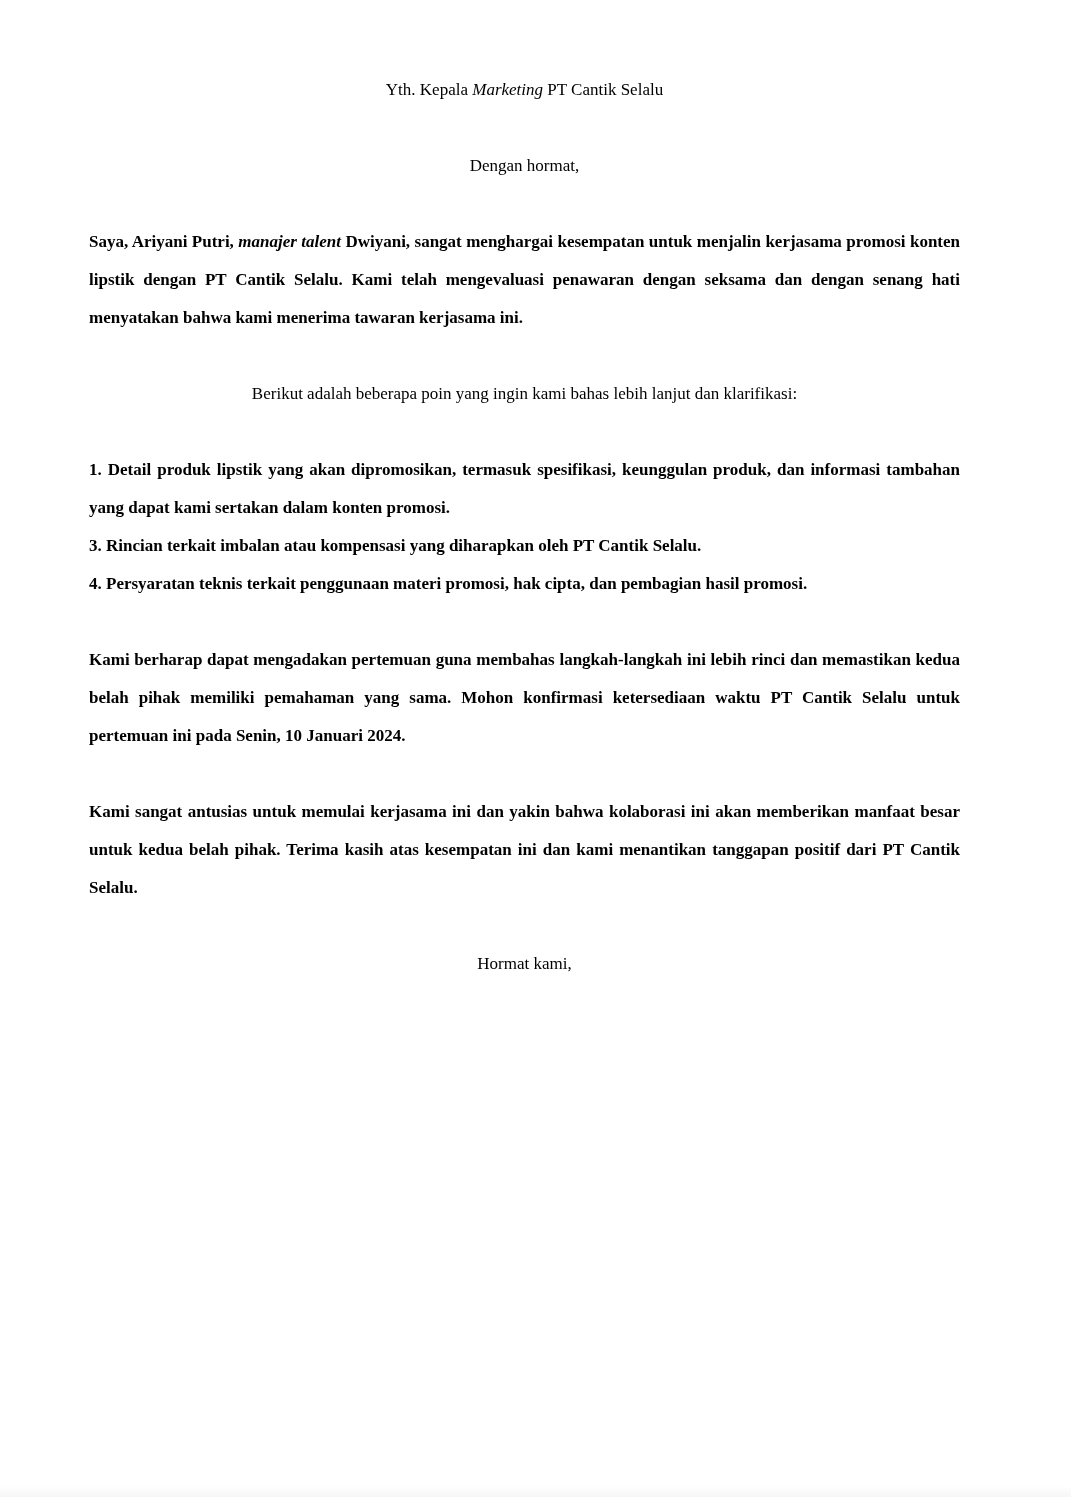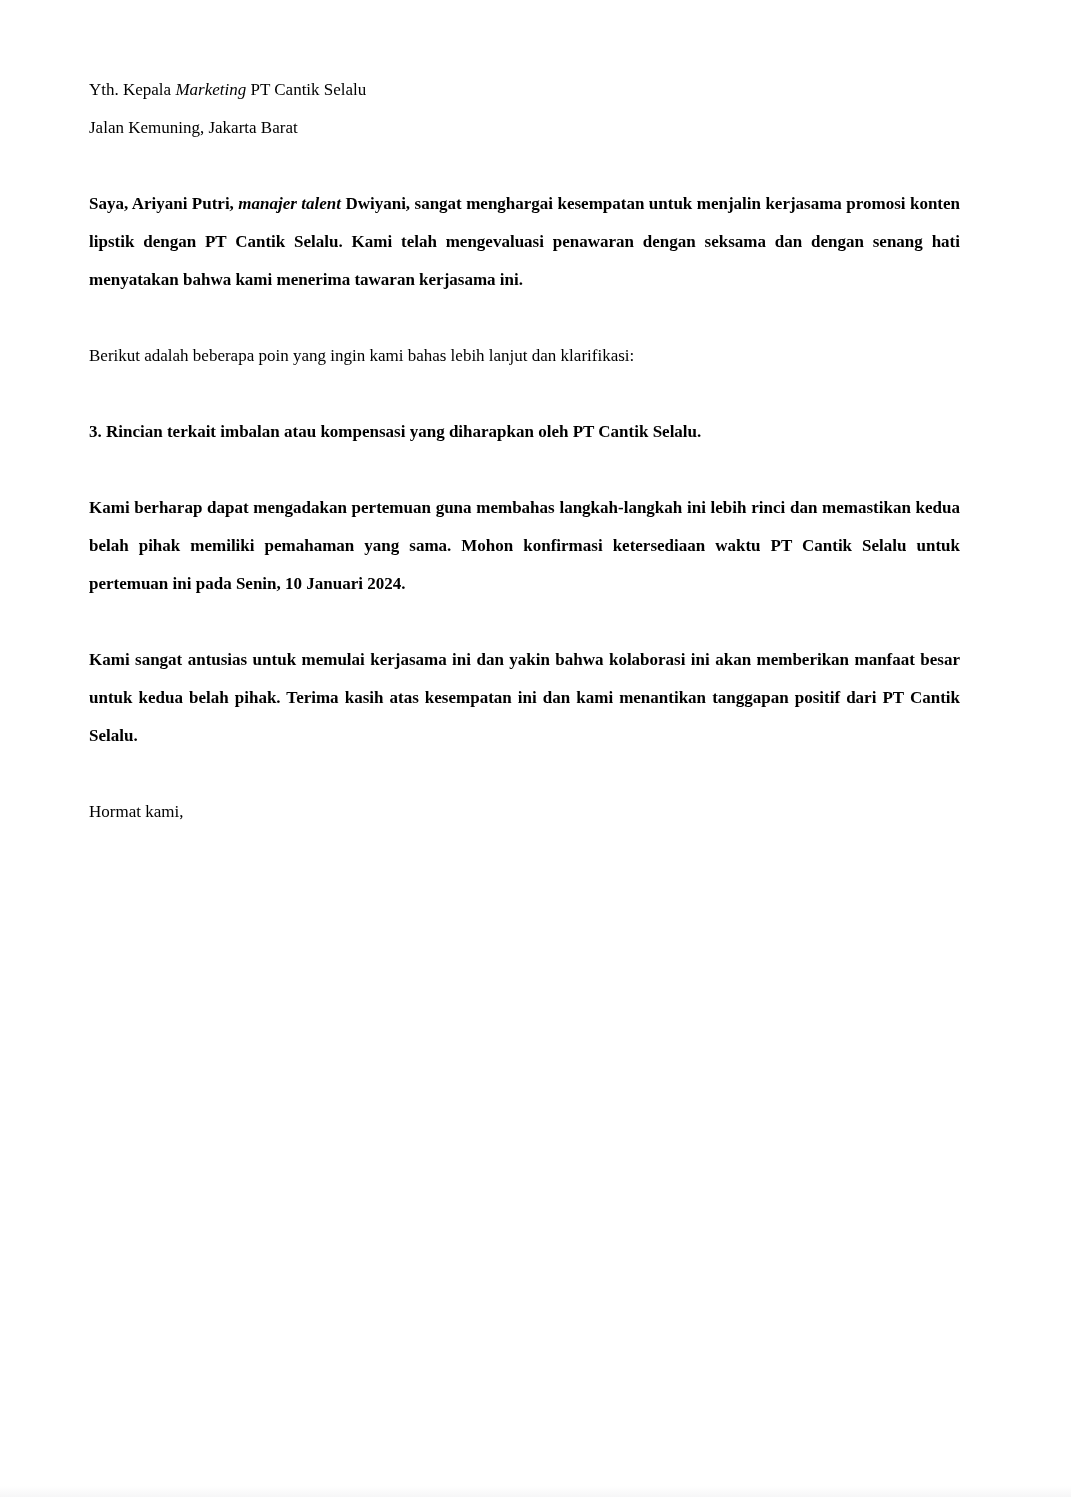--- a/index.html
+++ b/index.html
@@ -18,21 +18,21 @@
     line-height: 38px;
     overflow: hidden;
     box-sizing: border-box;
   }
   .content {
     position: absolute;
     top: 71px;
     left: 89px;
     right: 111px;
   }
-  p { margin: 0; }
+  p { margin: 0; text-align: center; }
   .block { margin-top: 38px; }
   .block:first-child { margin-top: 0; }
   .justify { text-align: justify; font-weight: bold; }
   .it { font-style: italic; }
   .page-bottom-edge {
     position: absolute;
     left: 0;
     bottom: 0;
     width: 100%;
     height: 11px;
@@ -40,35 +40,39 @@
   }
 </style>
 </head>
 <body>
 
 <div class="page">
   <div class="content">
 
     <div class="block">
       <p><span>Yth. Kepala </span><span class="it">Marketing</span><span> PT Cantik Selalu</span></p>
-      <p>Jalan Kemuning, Jakarta Barat</p>
     </div>
 
 
+    <div class="block">
+      <p>Dengan hormat,</p>
+    </div>
 
     <div class="block">
       <p class="justify"><span>Saya, Ariyani Putri, </span><span class="it">manajer talent</span><span> Dwiyani, sangat menghargai kesempatan untuk menjalin kerjasama promosi konten lipstik dengan PT Cantik Selalu. Kami telah mengevaluasi penawaran dengan seksama dan dengan senang hati menyatakan bahwa kami menerima tawaran kerjasama ini.</span></p>
     </div>
 
     <div class="block">
       <p>Berikut adalah beberapa poin yang ingin kami bahas lebih lanjut dan klarifikasi:</p>
     </div>
 
     <div class="block">
+      <p class="justify">1. Detail produk lipstik yang akan dipromosikan, termasuk spesifikasi, keunggulan produk, dan informasi tambahan yang dapat kami sertakan dalam konten promosi.</p>
       <p class="justify">3. Rincian terkait imbalan atau kompensasi yang diharapkan oleh PT Cantik Selalu.</p>
+      <p class="justify">4. Persyaratan teknis terkait penggunaan materi promosi, hak cipta, dan pembagian hasil promosi.</p>
     </div>
 
     <div class="block">
       <p class="justify">Kami berharap dapat mengadakan pertemuan guna membahas langkah-langkah ini lebih rinci dan memastikan kedua belah pihak memiliki pemahaman yang sama. Mohon konfirmasi ketersediaan waktu PT Cantik Selalu untuk pertemuan ini pada Senin, 10 Januari 2024.</p>
     </div>
 
     <div class="block">
       <p class="justify">Kami sangat antusias untuk memulai kerjasama ini dan yakin bahwa kolaborasi ini akan memberikan manfaat besar untuk kedua belah pihak. Terima kasih atas kesempatan ini dan kami menantikan tanggapan positif dari PT Cantik Selalu.</p>
     </div>
 

